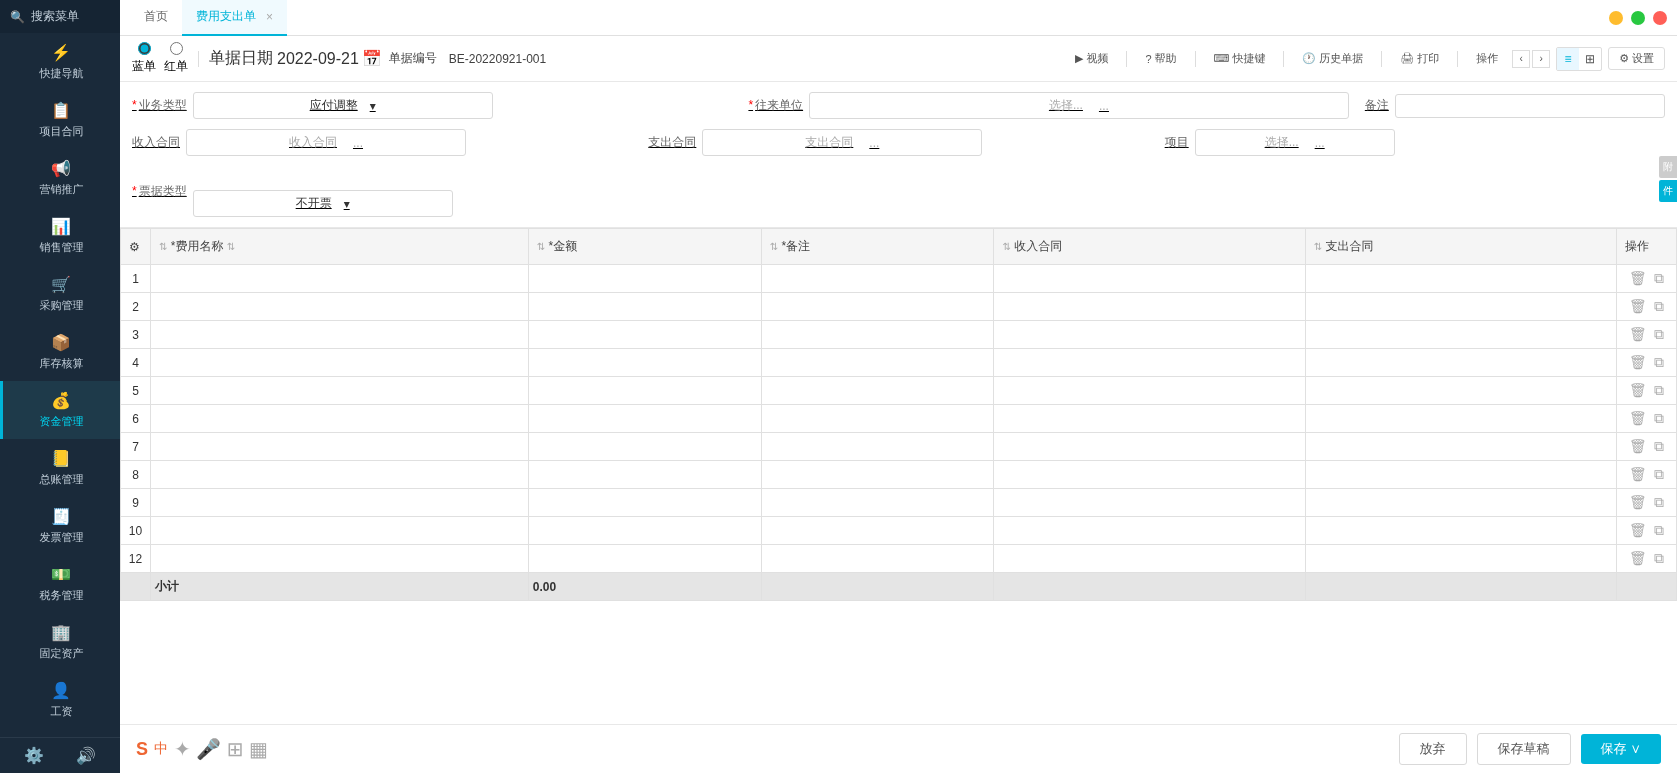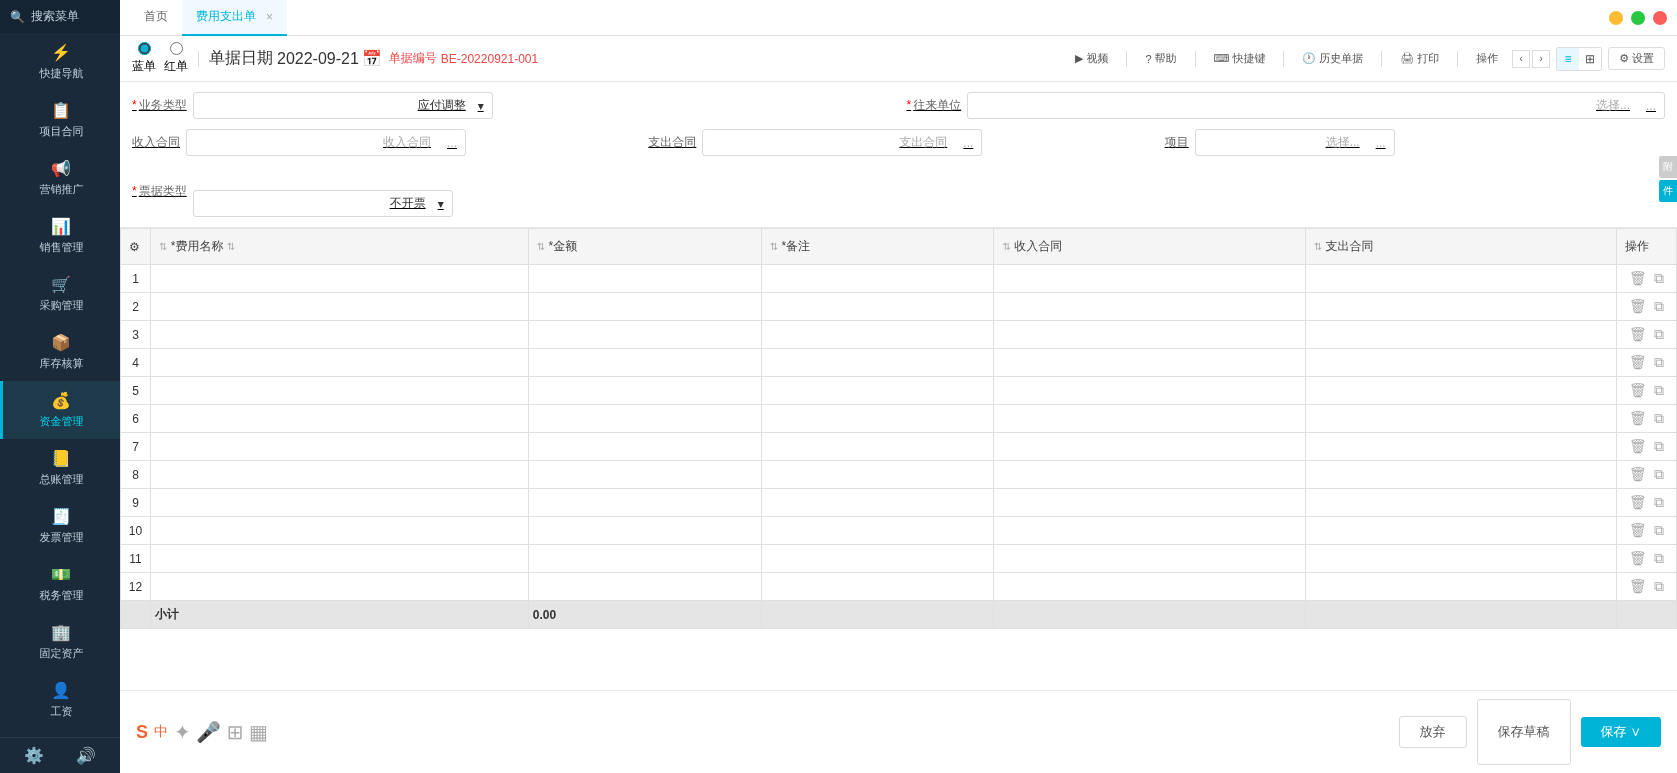--- a/index.html
+++ b/index.html
@@ -112,21 +112,21 @@
       color: #555;
       cursor: pointer;
       border: none;
       background: transparent;
     }
     .toolbar-sep { width: 1px; height: 16px; background: #ddd; margin: 0 4px; }
     .radio-group { display: flex; align-items: center; gap: 8px; font-size: 12px; }
     .radio-item { display: flex; align-items: center; gap: 3px; cursor: pointer; flex-direction: column; }
     .date-field { display: flex; align-items: center; gap: 4px; font-size: 16px; color: #333; }
     .date-value { color: #333; font-weight: 500; }
-    .doc-no { display: flex; align-items: center; gap: 4px; font-size: 12px; color: #ef4444; }
+    .doc-no { display: flex; align-items: center; gap: 12px; font-size: 12px; color: #404040; }
     .toolbar-right { margin-left: auto; display: flex; align-items: center; gap: 6px; }
     .settings-btn {
       display: flex;
       align-items: center;
       gap: 3px;
       padding: 3px 10px;
       border: 1px solid #ddd;
       border-radius: 3px;
       font-size: 11px;
       color: #555;
@@ -166,21 +166,21 @@
     .form-input-select {
       flex: 1;
       border: 1px solid #d9d9d9;
       border-radius: 3px;
       padding: 4px 8px;
       font-size: 12px;
       color: #333;
       background: #fff;
       display: flex;
       align-items: center;
-      justify-content: flex-end;
+      justify-content: center;
       cursor: pointer;
       gap: 12px;
     }
     .form-input-placeholder { color: #aaa; }
     .dots-btn { color: #aaa; font-size: 12px; cursor: pointer; margin-left: 4px; }
     .form-field-wide { flex: 2; }
     .form-field-narrow { flex: 1; min-width: 120px; }
 
     
     .table-container { flex: 1; overflow-y: auto; overflow-x: auto; }
@@ -232,21 +232,21 @@
     .btn-discard {
       padding: 6px 20px;
       border: 1px solid #d9d9d9;
       border-radius: 3px;
       background: #fff;
       font-size: 13px;
       color: #555;
       cursor: pointer;
     }
     .btn-draft {
-      padding: 23px 20px;
+      padding: 6px 20px;
       border: 1px solid #d9d9d9;
       border-radius: 3px;
       background: #fff;
       font-size: 13px;
       color: #555;
       cursor: pointer;
     }
     .btn-save {
       padding: 6px 20px;
       border: none;
@@ -430,20 +430,24 @@
             <span>▾</span>
           </div>
         </div>
         <div class="form-field form-field-wide">
           <span class="form-label required">往来单位</span>
           <div class="form-input-select" style="flex:2;">
             <span class="form-input-placeholder">选择...</span>
             <span class="dots-btn">...</span>
           </div>
         </div>
+        <div class="form-field form-field-narrow">
+          <span class="form-label">备注</span>
+          <input class="form-input" style="flex: 2 1 0%;">
+        </div>
       </div>
       <div class="form-row">
         <div class="form-field">
           <span class="form-label">收入合同</span>
           <div class="form-input-select" style="max-width:280px;">
             <span class="form-input-placeholder">收入合同</span>
             <span class="dots-btn">...</span>
           </div>
         </div>
         <div class="form-field">
@@ -616,32 +620,20 @@
       <td></td>
       <td></td>
       <td></td>
       <td></td>
       <td class="ops-cell">
         <span class="op-btn" title="删除">🗑</span>
         <span class="op-btn" title="复制">⧉</span>
       </td>
     </tr>
             <tr>
-      <td class="row-num">11</td>
-      <td></td>
-      <td></td>
-      <td></td>
-      <td></td>
-      <td></td>
-      <td class="ops-cell">
-        <span class="op-btn" title="删除">🗑</span>
-        <span class="op-btn" title="复制">⧉</span>
-      </td>
-    </tr>
-            <tr>
       <td class="row-num">12</td>
       <td></td>
       <td></td>
       <td></td>
       <td></td>
       <td></td>
       <td class="ops-cell">
         <span class="op-btn" title="删除">🗑</span>
         <span class="op-btn" title="复制">⧉</span>
       </td>

